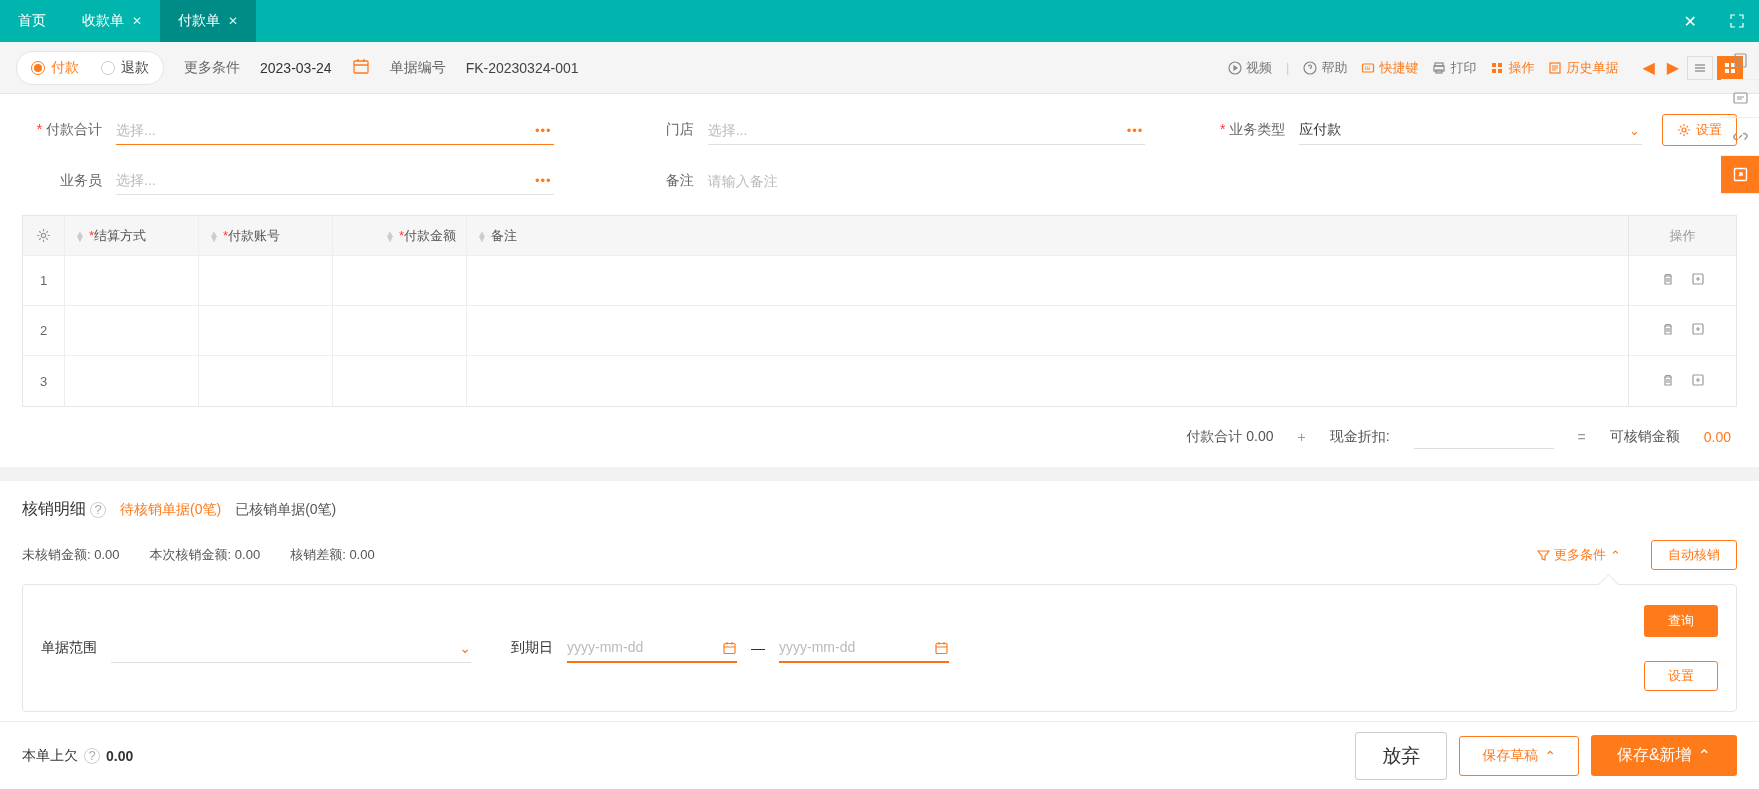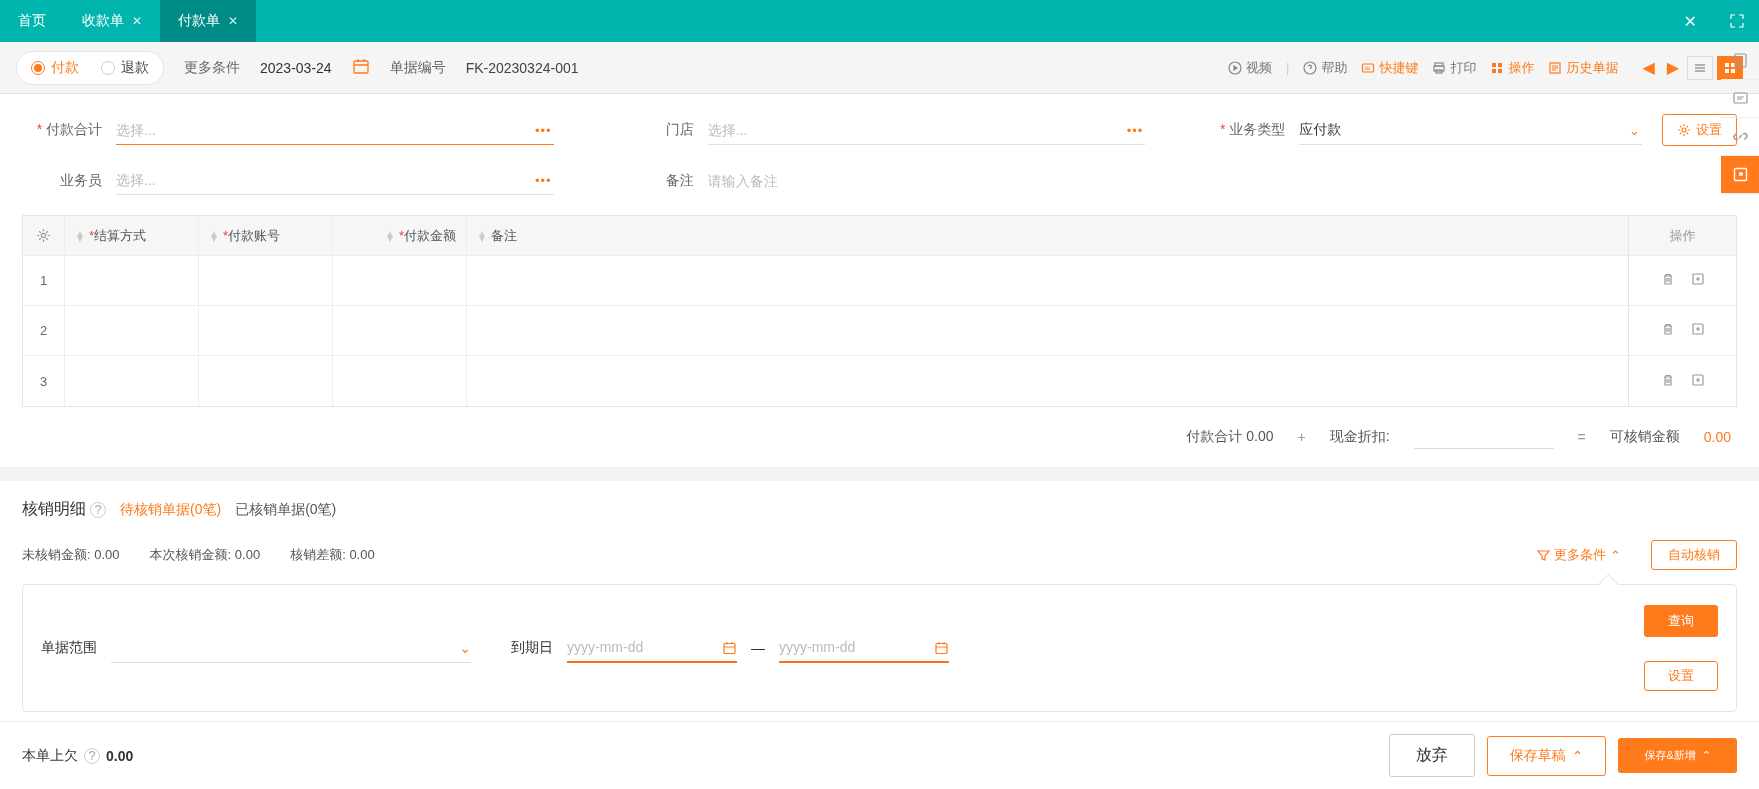--- a/index.html
+++ b/index.html
@@ -98,23 +98,23 @@
 .fitem { display: flex; align-items: center; gap: 14px; font-size: 14px; }
 .fsel { width: 360px; border-bottom: 1px solid #ddd; padding: 6px 0; display: flex; justify-content: flex-end; color: #ff7a1a; cursor: pointer; }
 .fdate { width: 170px; border-bottom: 2px solid #f97316; padding: 6px 0; display: flex; align-items: center; justify-content: space-between; color: #bbb; }
 .filter-btns { margin-left: auto; display: flex; flex-direction: column; gap: 24px; }
 .btn-primary { background: #ff7a1a; color: #fff; border: none; padding: 7px 24px; border-radius: 3px; cursor: pointer; font-size: 13px; }
 
 
 .footer { height: 68px; border-top: 1px solid #eee; display: flex; align-items: center; padding: 0 22px; background: #fff; }
 .footer .ft-left { font-size: 14px; color: #333; display: flex; align-items: center; gap: 6px; }
 .footer .spacer { flex: 1; }
-.btn-plain { border: 1px solid #ccc; background: #fff; color: #333; padding: 10px 26px; border-radius: 3px; cursor: pointer; font-size: 16px; margin-left: 12px; }
+.btn-plain { border: 1px solid #ccc; background: #fff; color: #333; padding: 10px 26px; border-radius: 3px; cursor: pointer; font-size: 19px; margin-left: 12px; }
 .btn-draft { border: 1px solid #ff7a1a; background: #fff; color: #ff7a1a; padding: 10px 22px; border-radius: 3px; cursor: pointer; font-size: 14px; margin-left: 12px; display: flex; align-items: center; gap: 6px; }
-.btn-save { background: #ff7a1a; color: #fff; border: none; padding: 10px 26px; border-radius: 3px; cursor: pointer; font-size: 11px; margin-left: 12px; display: flex; align-items: center; gap: 6px; }
+.btn-save { background: #ff7a1a; color: #fff; border: none; padding: 10px 26px; border-radius: 3px; cursor: pointer; font-size: 16px; margin-left: 12px; display: flex; align-items: center; gap: 6px; }
 
 
 .side-rail { position: absolute; right: 0; top: 42px; width: 38px; display: flex; flex-direction: column; }
 .rail-btn { height: 38px; display: flex; align-items: center; justify-content: center; color: #999; cursor: pointer; font-size: 16px; border-bottom: 1px solid #eee; }
 .rail-btn.active { background: #ff7a1a; color: #fff; }
 
 svg { flex-shrink: 0; }
 </style>
 </head>
 <body>

